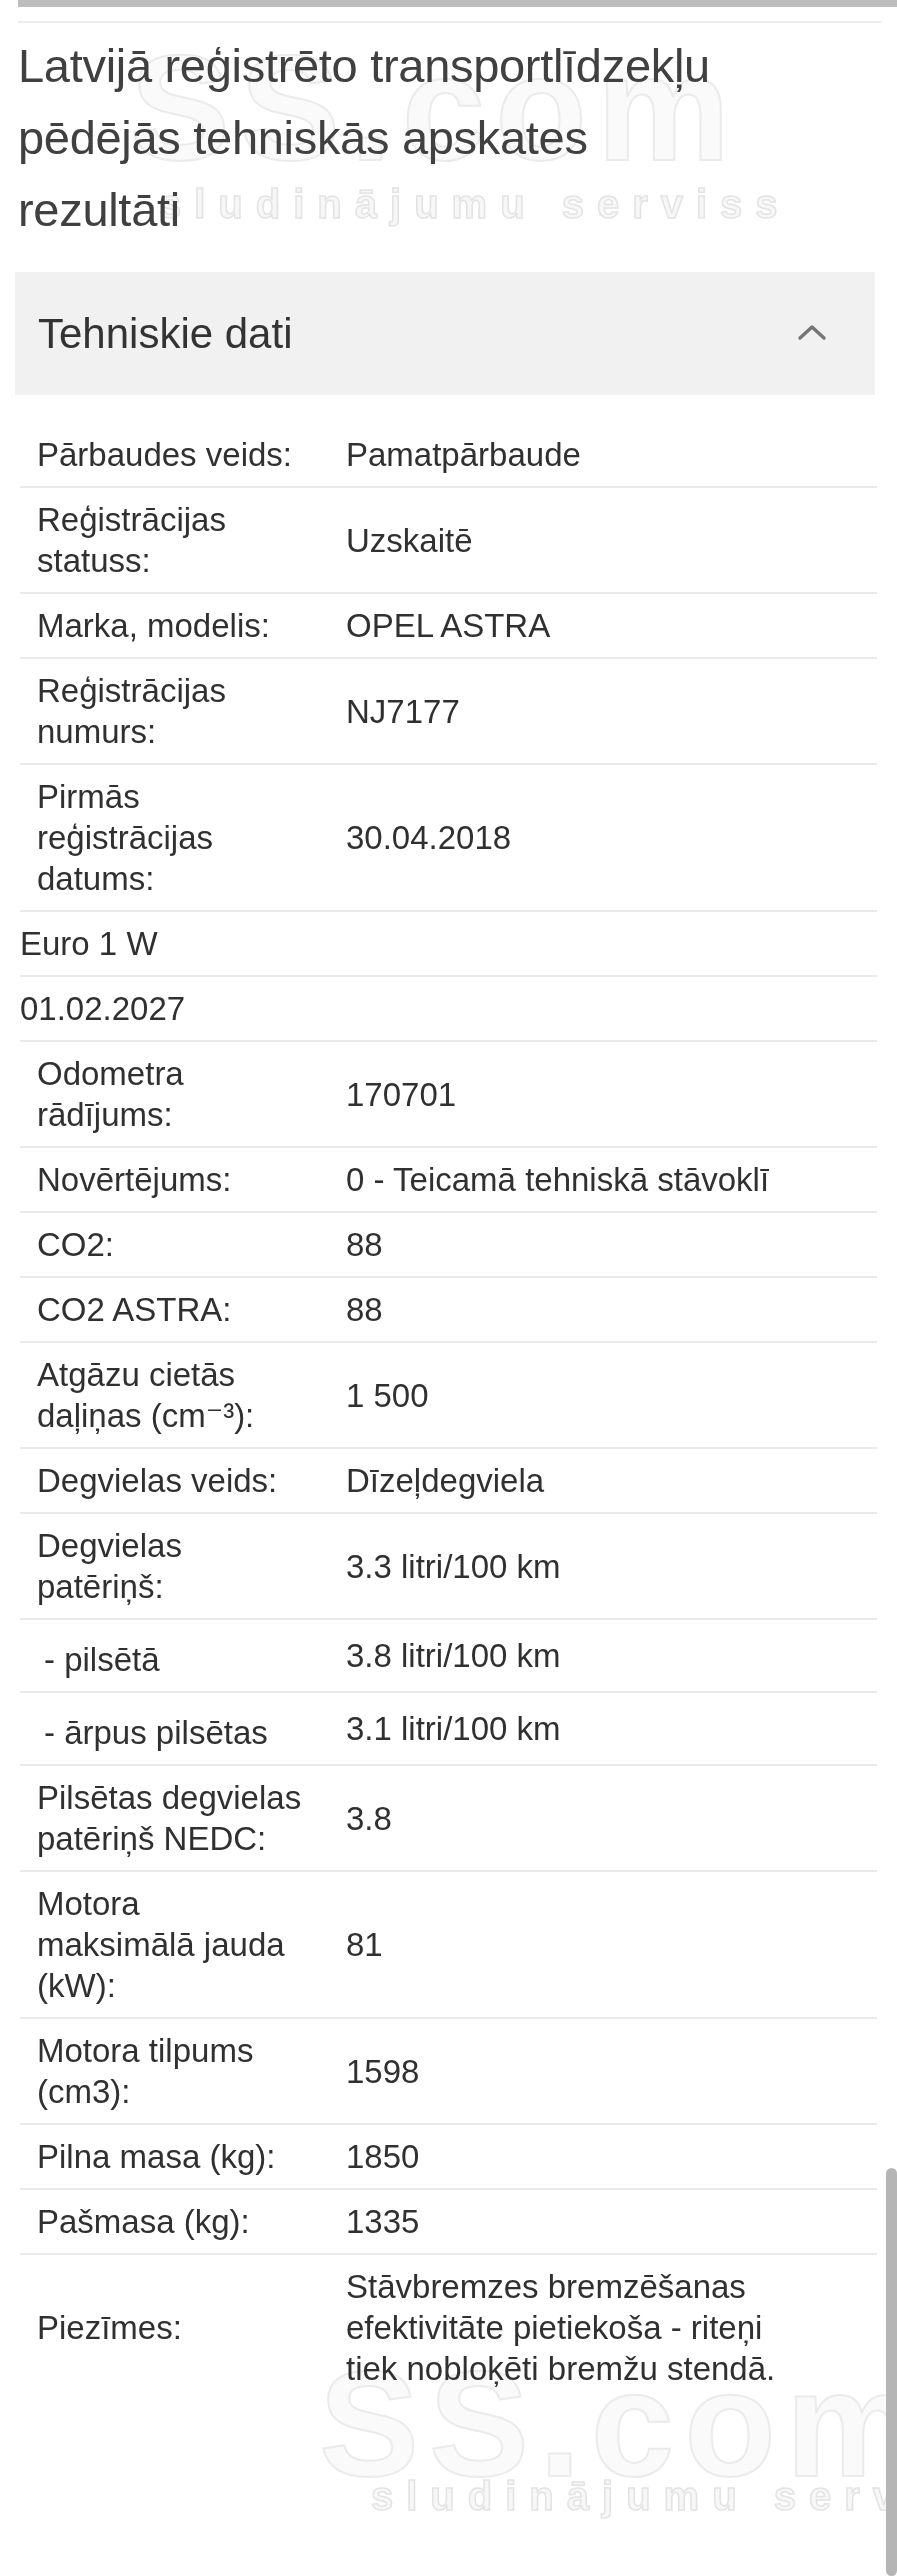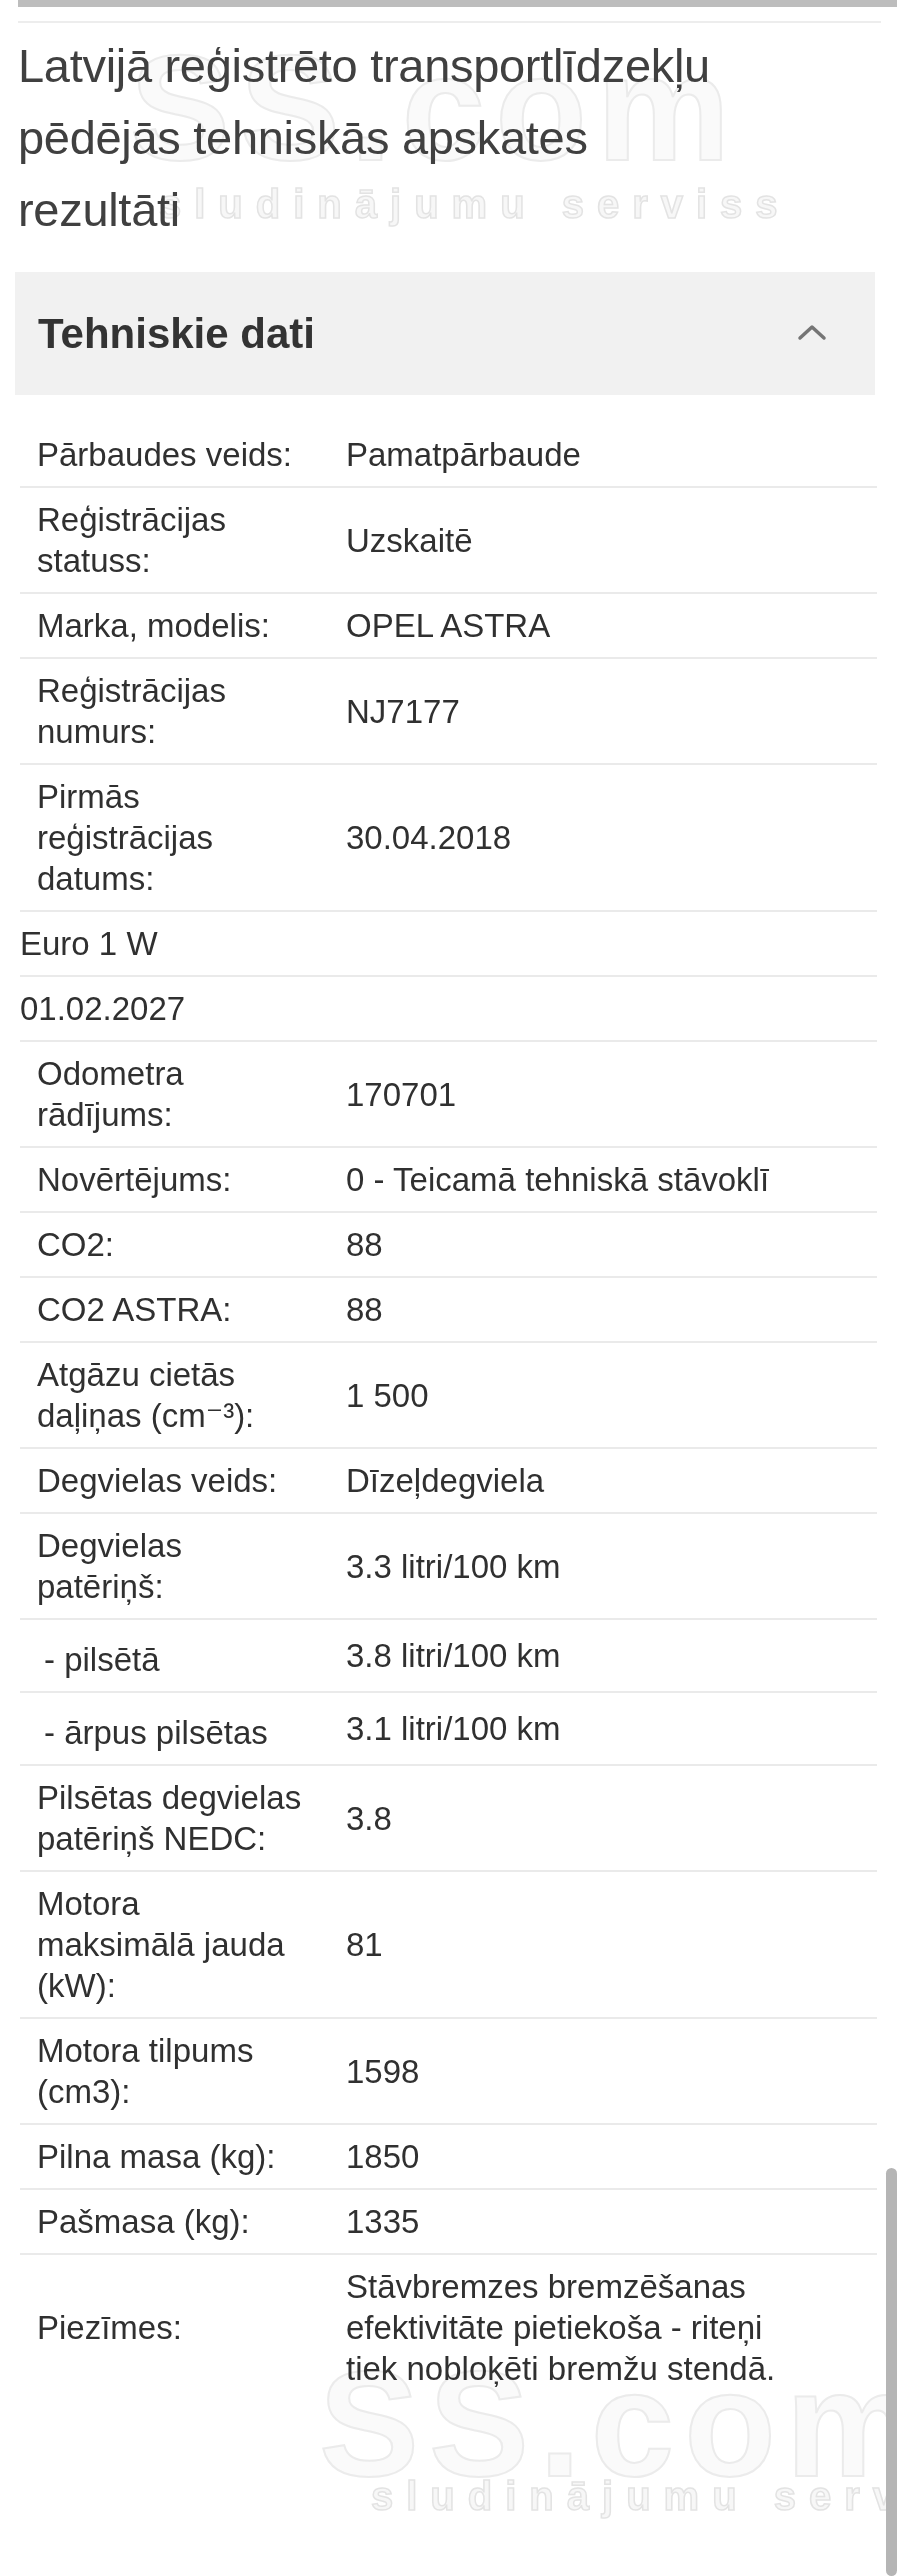--- a/index.html
+++ b/index.html
@@ -35,21 +35,21 @@
     font-size:47px; line-height:72px; font-weight:400;
     letter-spacing:-0.3px; color:#404040; white-space:pre-line;
   }
 
   
   .section-header {
     margin:26px 22px 0 15px; height:123px; background:#f1f1f1;
     display:flex; align-items:center; justify-content:space-between;
     padding:0 48px 0 23px; box-sizing:border-box; cursor:pointer;
   }
-  .section-title { font-size:42px; font-weight:700; color:#333333; }
+  .section-title { font-size:42px; font-weight:400; color:#333333; }
   .chevron { display:block; }
 
   
   .table { margin:28px 20px 0 20px; }
   .row {
     display:grid; grid-template-columns:326px 1fr; align-items:center;
     padding:11px 0; border-bottom:2px solid #eaeaea;
     font-size:33px; line-height:41px; color:#303030;
   }
   .row:last-child { border-bottom:none; }

